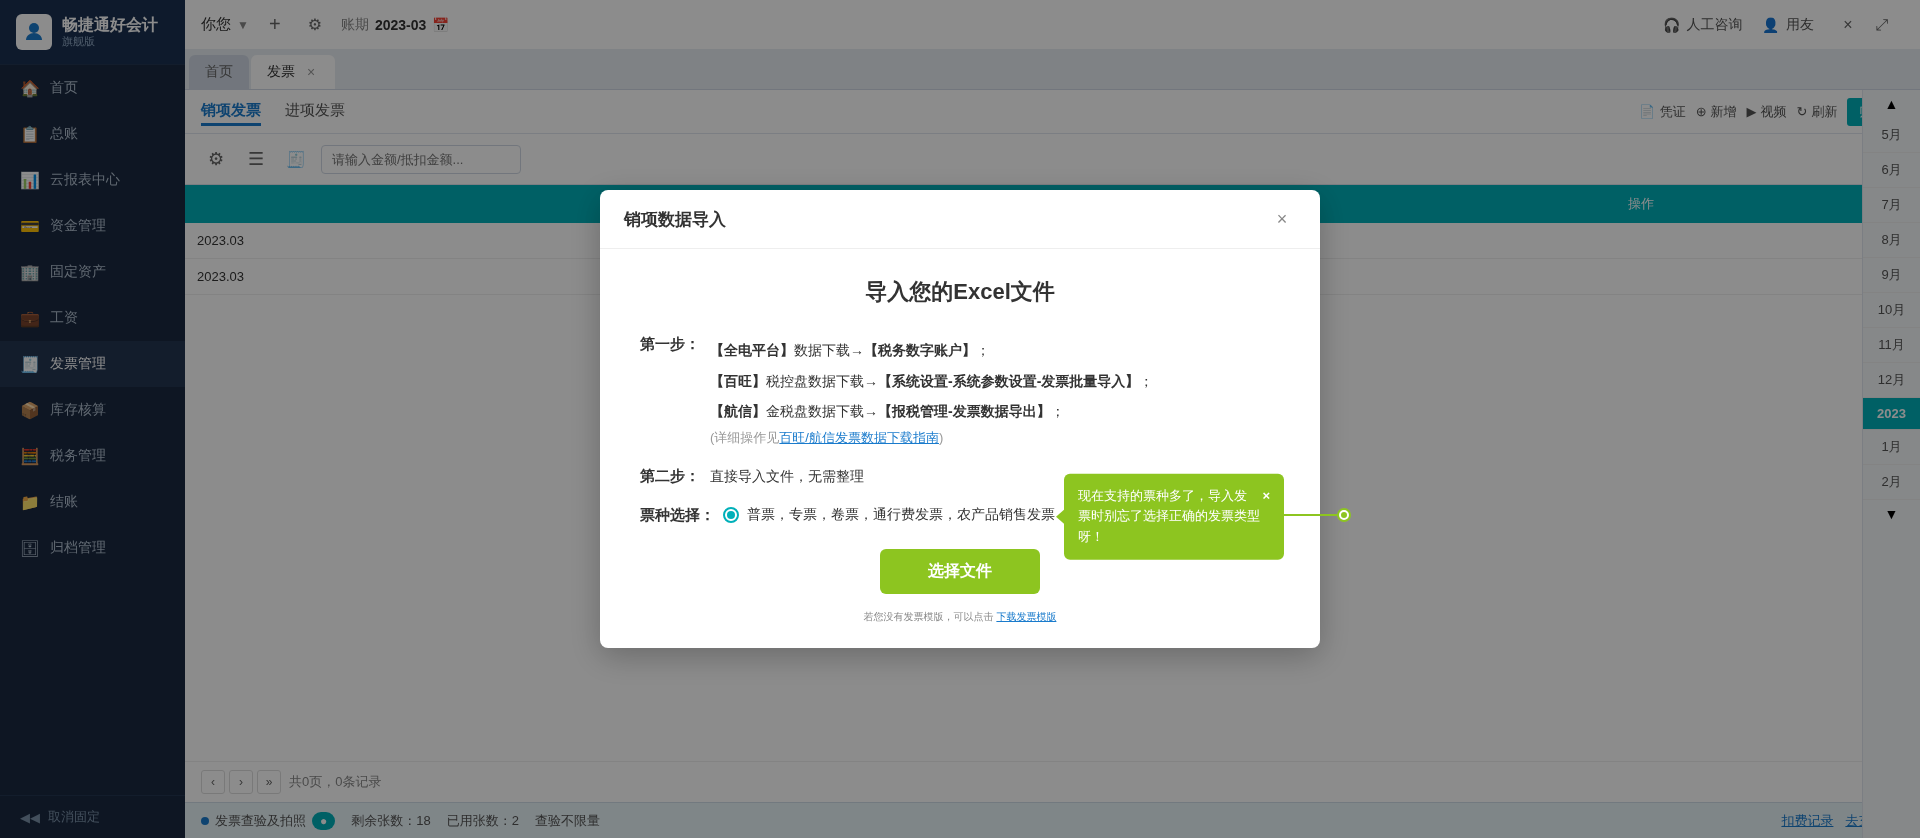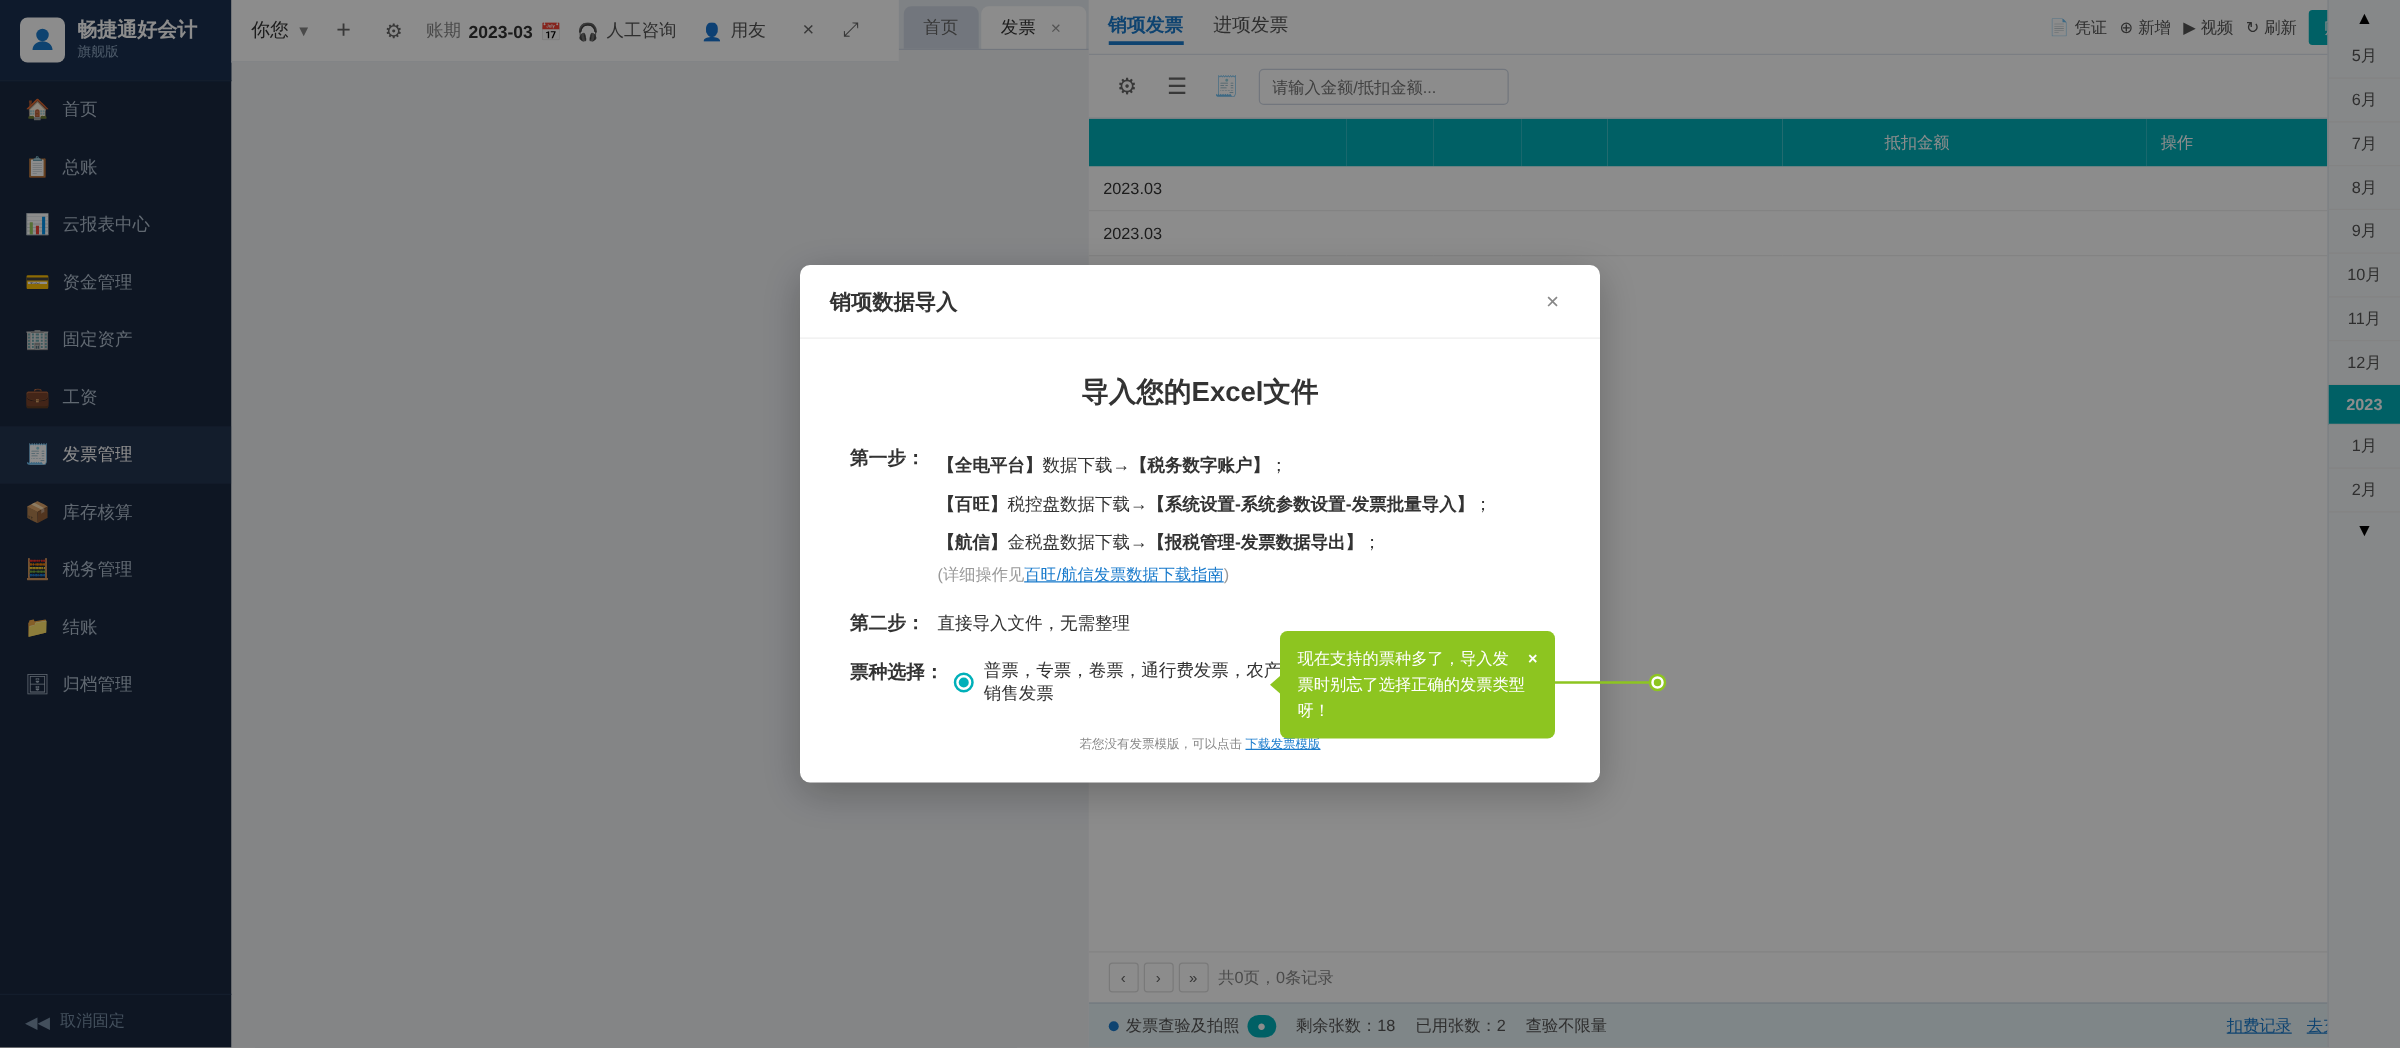--- a/index.html
+++ b/index.html
@@ -16,21 +16,21 @@
     .sidebar-logo-sub { font-size: 11px; color: #8da5c0; }
     .sidebar-scroll { overflow-y: auto; flex: 1; }
     .sidebar-scroll::-webkit-scrollbar { width: 4px; }
     .sidebar-scroll::-webkit-scrollbar-thumb { background: #2d4060; }
     .sidebar-item { display: flex; align-items: center; gap: 10px; padding: 13px 20px; cursor: pointer; color: #b0bece; font-size: 14px; }
     .sidebar-item.active { background: #243550; color: #fff; }
     .sidebar-item .icon { width: 20px; height: 20px; display: flex; align-items: center; justify-content: center; font-size: 16px; flex-shrink: 0; }
     .sidebar-bottom { padding: 12px 20px; color: #7a90a8; font-size: 13px; display: flex; align-items: center; gap: 8px; border-top: 1px solid #243550; cursor: pointer; }
 
     
-    .main { flex: 1; display: flex; flex-direction: row; overflow: hidden; }
+    .main { flex: 1; display: flex; flex-direction: column; overflow: hidden; }
 
     
     .topbar { height: 50px; background: #fff; display: flex; align-items: center; padding: 0 16px; gap: 12px; border-bottom: 1px solid #e8edf2; flex-shrink: 0; }
     .topbar-company { display: flex; align-items: center; gap: 6px; font-size: 15px; color: #333; }
     .topbar-company .arrow { color: #888; font-size: 12px; }
     .topbar-add { width: 28px; height: 28px; display: flex; align-items: center; justify-content: center; font-size: 20px; color: #666; cursor: pointer; }
     .topbar-settings { width: 28px; height: 28px; display: flex; align-items: center; justify-content: center; font-size: 16px; color: #666; cursor: pointer; }
     .topbar-period { display: flex; align-items: center; gap: 6px; color: #333; font-size: 14px; }
     .topbar-period-label { color: #888; }
     .topbar-period-value { color: #333; font-weight: bold; }
@@ -84,21 +84,21 @@
     .pagination-btn { width: 24px; height: 24px; display: flex; align-items: center; justify-content: center; border: 1px solid #ddd; border-radius: 3px; cursor: pointer; color: #666; font-size: 12px; }
     .win-btn { width: 28px; height: 28px; display: flex; align-items: center; justify-content: center; cursor: pointer; font-size: 16px; color: #666; }
 
     
     .period-dropdown-btn { background: #00b0b9; color: #fff; border: none; padding: 5px 12px; border-radius: 3px; cursor: pointer; font-size: 13px; display: flex; align-items: center; gap: 4px; }
 
     
     .overlay { position: fixed; top: 0; left: 0; right: 0; bottom: 0; background: rgba(0,0,0,0.45); z-index: 1000; display: flex; align-items: center; justify-content: center; }
 
     
-    .modal { background: #fff; border-radius: 8px; width: 640px; max-width: 95vw; box-shadow: 0 8px 32px rgba(0,0,0,0.25); position: relative; overflow: visible; }
+    .modal { background: #fff; border-radius: 8px; width: 720px; max-width: 95vw; box-shadow: 0 8px 32px rgba(0,0,0,0.25); position: relative; overflow: visible; }
     .modal-header { display: flex; align-items: center; justify-content: space-between; padding: 16px 24px 14px; border-bottom: 1px solid #eee; }
     .modal-title { font-size: 17px; font-weight: bold; color: #333; }
     .modal-close { width: 28px; height: 28px; display: flex; align-items: center; justify-content: center; cursor: pointer; font-size: 18px; color: #888; border-radius: 4px; }
     .modal-body { padding: 28px 40px 24px; }
     .modal-import-title { text-align: center; font-size: 22px; font-weight: bold; color: #333; margin-bottom: 28px; }
     .modal-step { margin-bottom: 20px; }
     .modal-link { color: #1a7bcc; text-decoration: underline; cursor: pointer; }
     .modal-ticket-select { margin-bottom: 24px; }
     .modal-radio-item { display: flex; align-items: center; gap: 8px; font-size: 14px; color: #333; cursor: pointer; }
     .radio-circle { width: 16px; height: 16px; border-radius: 50%; border: 2px solid #ccc; display: flex; align-items: center; justify-content: center; flex-shrink: 0; }
@@ -410,20 +410,23 @@
 
         <div style="position:absolute;right:-4px;top:55%;transform:translateY(-50%);">
           <div style="background:#8dc520;color:#fff;padding:12px 14px;border-radius:6px;font-size:13px;line-height:1.6;width:220px;position:relative;">
             <span style="position:absolute;left:-8px;top:50%;transform:translateY(-50%);border-top:7px solid transparent;border-bottom:7px solid transparent;border-right:8px solid #8dc520;"></span>
             <span style="float:right;cursor:pointer;font-weight:bold;margin-left:6px;">×</span>
             <span>现在支持的票种多了，导入发票时别忘了选择正确的发票类型呀！</span>
           </div>
         </div>
       </div>
 
+      <div style="text-align:center;margin:16px 0;">
+        <button class="modal-select-file-btn">选择文件</button>
+      </div>
 
       <div class="modal-footer-hint">
         <span>若您没有发票模版，可以点击</span>
         <span class="modal-footer-link">下载发票模版</span>
       </div>
     </div>
   </div>
 </div>
 
 </body></html>

